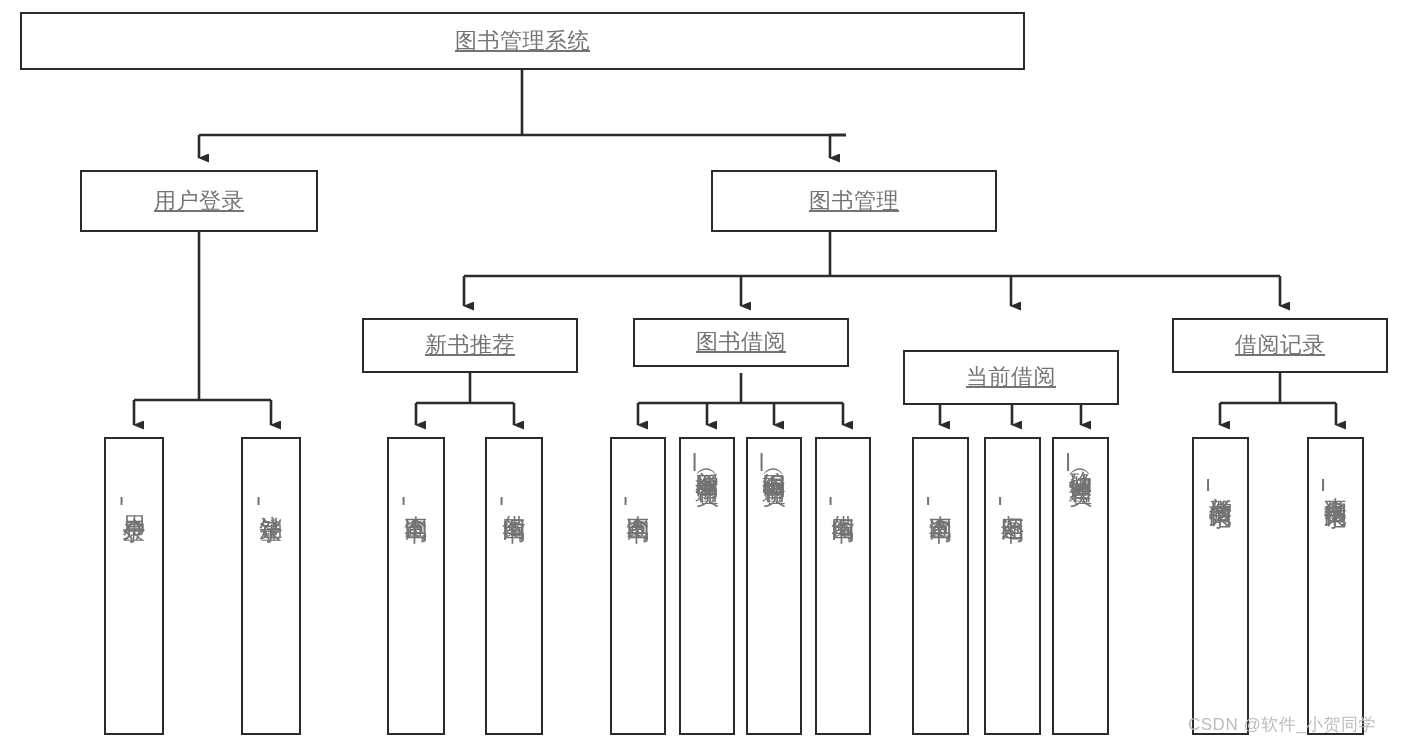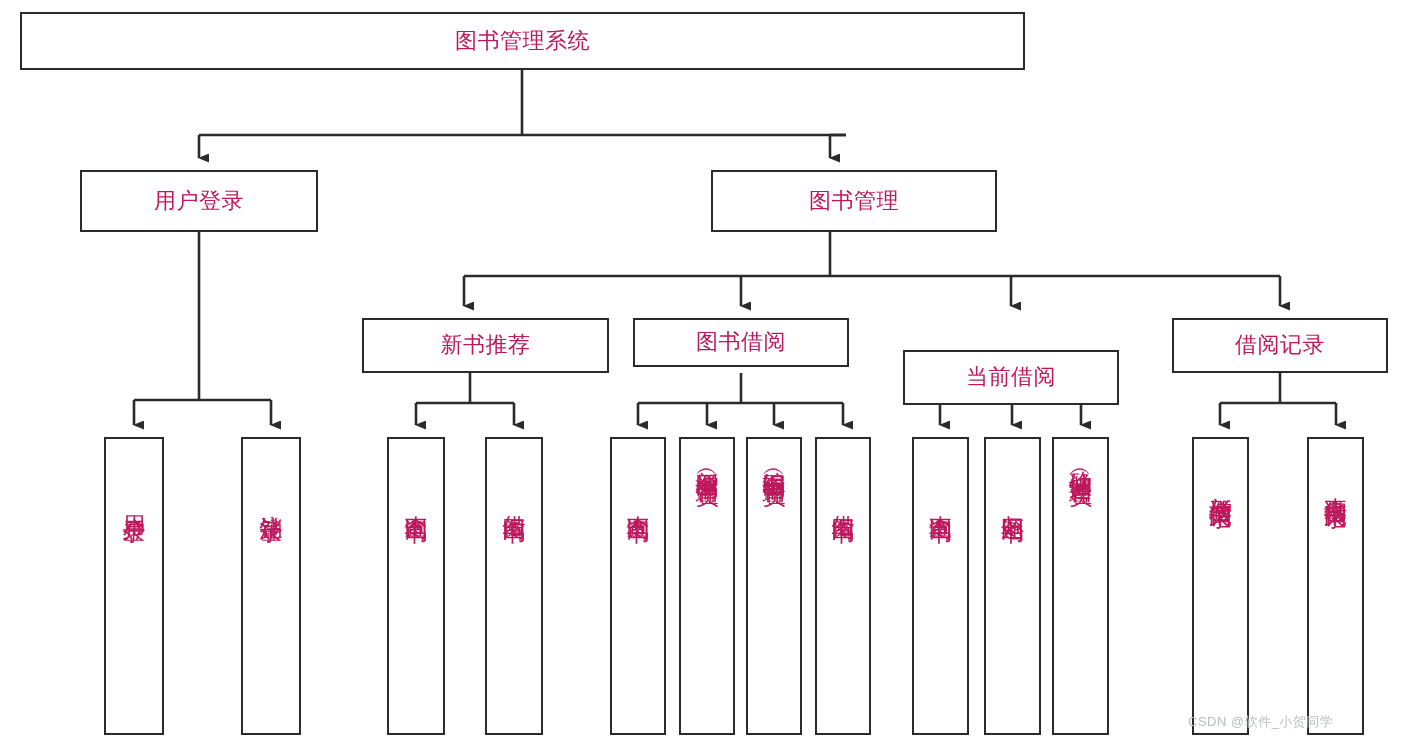--- a/index.html
+++ b/index.html
@@ -29,21 +29,22 @@
     pointer-events: none;
   }
   .node {
     position: absolute;
     box-sizing: border-box;
     background: #ffffff;
     border: 2.5px solid #2b2b2b;
     display: flex;
     align-items: center;
     justify-content: center;
-    color: #be185d;
+    color: #737373;
+    text-decoration: underline;
   }
   .node.horizontal .node-label {
     writing-mode: horizontal-tb;
     font-size: 22px;
     letter-spacing: 0.5px;
     line-height: 1.2;
     white-space: nowrap;
     text-align: center;
   }
   .node.vertical {
@@ -66,21 +67,21 @@
   .node.vertical.midshort .node-label {
     padding-top: 34px;
   }
   .node.vertical.tall .node-label {
     padding-top: 8px;
   }
   .watermark {
     position: absolute;
     left: 1188px;
     top: 713px;
-    font-size: 13px;
+    font-size: 17px;
     color: #b9bcc0;
     letter-spacing: 0.5px;
     white-space: nowrap;
     font-family: "Liberation Sans", "DejaVu Sans", sans-serif;
   }
 </style>
 </head>
 <body>
 
 <div id="diagram-root">
@@ -156,21 +157,21 @@
     <span class="node-label">图书管理系统</span>
   </div>
 
   <div class="node horizontal" style="left:80px; top:170px; width:238px; height:62px;">
     <span class="node-label">用户登录</span>
   </div>
   <div class="node horizontal" style="left:711px; top:170px; width:286px; height:62px;">
     <span class="node-label">图书管理</span>
   </div>
 
-  <div class="node horizontal" style="left:362px; top:318px; width:247px; height:55px;">
+  <div class="node horizontal" style="left:362px; top:318px; width:216px; height:55px;">
     <span class="node-label">新书推荐</span>
   </div>
   <div class="node horizontal" style="left:633px; top:318px; width:216px; height:49px;">
     <span class="node-label">图书借阅</span>
   </div>
   <div class="node horizontal" style="left:903px; top:318px; width:216px; height:55px;margin-top:32px;">
     <span class="node-label">当前借阅</span>
   </div>
   <div class="node horizontal" style="left:1172px; top:318px; width:216px; height:55px;">
     <span class="node-label">借阅记录</span>

